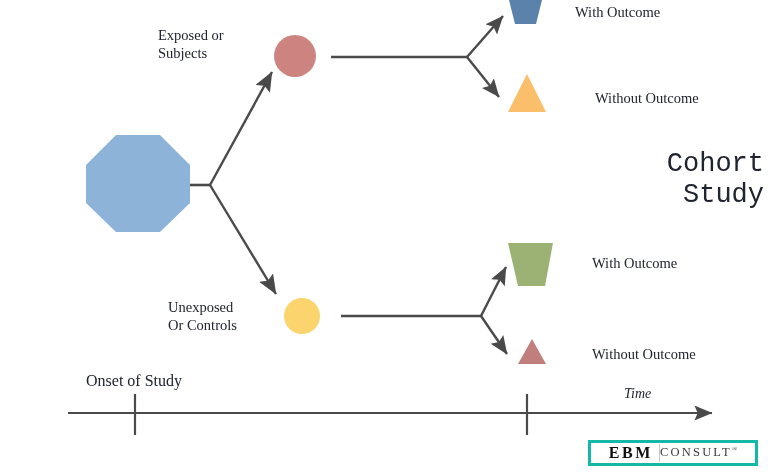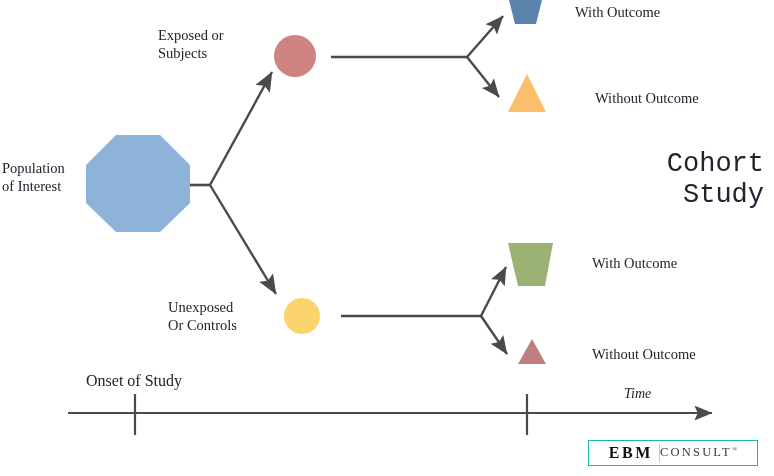--- a/index.html
+++ b/index.html
@@ -25,21 +25,21 @@
   #label-outcome-4{left:592px;top:346px;font-size:14.5px;}
 
   #title-cohort{left:600px;top:149px;width:164px;text-align:right;
                 font-size:27px;line-height:1.16;color:#20242f;font-family:Liberation Mono, monospace;}
 
   #label-onset{left:86px;top:371px;font-size:16px;}
   #label-time{left:624px;top:385px;font-size:14px;font-style:italic;}
 
   
   #logo-ebm{position:absolute;left:588px;top:440px;width:170px;height:26px;
-    border:1px solid #14b8a6;background:#ffffff;
+    border:3px solid #14b8a6;background:#ffffff;
     display:flex;align-items:center;justify-content:center;box-sizing:border-box;}
   #logo-ebm .ebm{font-family:"Liberation Serif","DejaVu Serif",serif;
     font-weight:bold;font-size:16px;letter-spacing:2.6px;color:#111111;
     padding-right:6px;border-right:1px solid #c7c7c7;}
   #logo-ebm .consult{font-family:"Liberation Serif","DejaVu Serif",serif;
     font-size:12.5px;letter-spacing:2.2px;color:#3a3a3a;
     position:relative;}
   #logo-ebm .reg{font-size:7px;vertical-align:super;letter-spacing:0;color:#3a3a3a;}
 </style>
 </head>
@@ -84,22 +84,20 @@
 
     <polygon points="508,243 553,243 545,286 518,286" fill="#9cb275"></polygon>
 
     <polygon points="532,339 546,364 518,364" fill="#c07e7c"></polygon>
 
     <line x1="68" y1="413" x2="712" y2="413" stroke="#4a4a4a" stroke-width="2.2" marker-end="url(#ah-big)"></line>
     <line x1="135" y1="394" x2="135" y2="435" stroke="#4a4a4a" stroke-width="2.2"></line>
     <line x1="527" y1="394" x2="527" y2="435" stroke="#4a4a4a" stroke-width="2.2"></line>
   </svg>
 
-  <div class="lbl" id="label-population">Population
-of Interest</div>
 
   <div class="lbl" id="label-unexposed">Unexposed
 Or Controls</div>
 
   <div class="lbl" id="label-exposed">Exposed or
 Subjects</div>
 
   <div class="lbl" id="label-outcome-1">With Outcome</div>
   <div class="lbl" id="label-outcome-2">Without Outcome</div>
   <div class="lbl" id="label-outcome-3">With Outcome</div>

